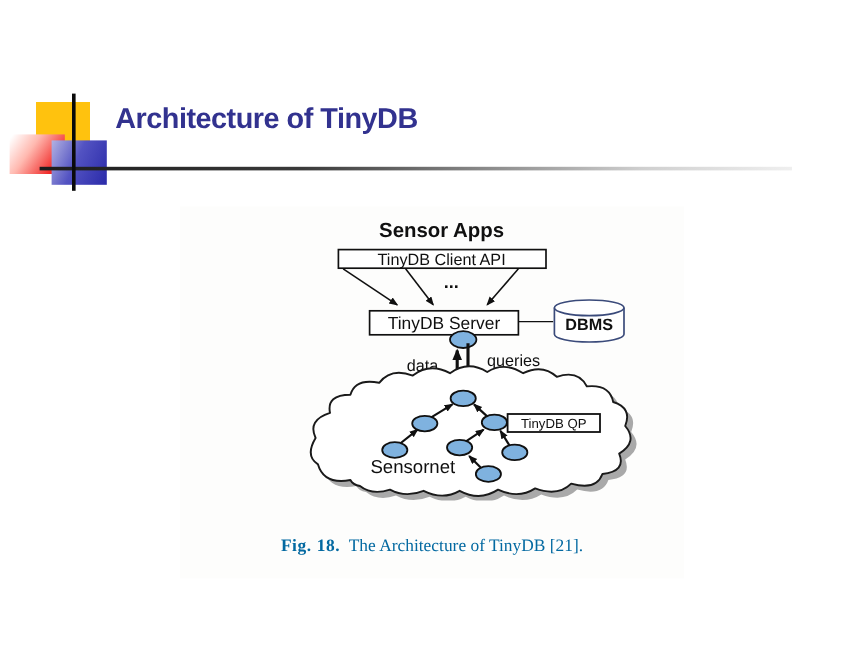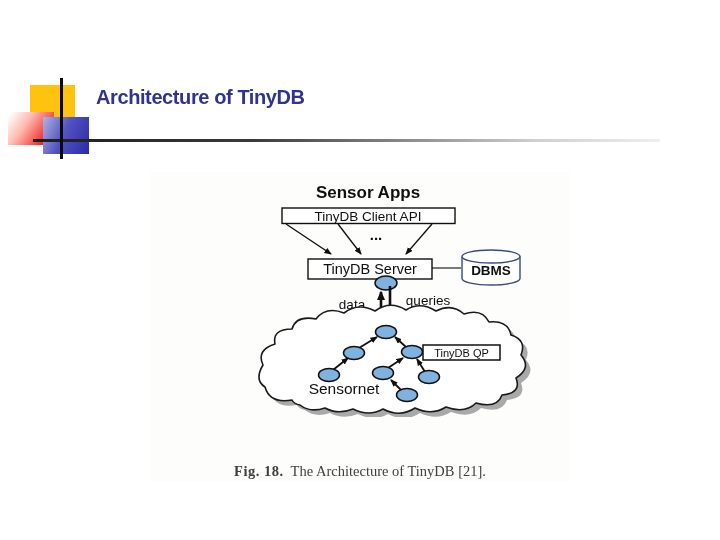--- a/index.html
+++ b/index.html
@@ -10,28 +10,28 @@
   .sq{position:absolute;}
   .sq-yellow{left:30px;top:85px;width:45px;height:39px;background:#ffc20e;z-index:1;}
   .sq-red{left:8px;top:112px;width:46px;height:33px;z-index:2;
           background:linear-gradient(125deg,#ffffff 4%,#ffb9b0 38%,#ee1111 88%);}
   .sq-blue{left:43px;top:117px;width:46px;height:37px;z-index:3;
            background:linear-gradient(115deg,#b2b2e2 0%,#5353c2 45%,#2a2aa9 100%);}
   .vline{position:absolute;left:60px;top:78px;width:3px;height:81px;background:#0a0a0a;z-index:5;}
   .hline{position:absolute;left:33px;top:139px;width:627px;height:3px;z-index:4;
          background:linear-gradient(to right,#1c1c1c 0%,#3a3a3a 35%,#8c8c8c 60%,#cfcfcf 80%,#efefef 100%);}
 
-  .title{position:absolute;left:96px;top:86px;font-size:20px;font-weight:700;
+  .title{position:absolute;left:96px;top:86px;font-size:24px;font-weight:700;
          letter-spacing:-0.4px;color:#32328f;white-space:nowrap;z-index:6;}
 
   
   .figure-wrap{position:absolute;left:150px;top:172px;width:420px;height:310px;background:#fdfdfc;}
   .figure-svg{display:block;margin-left:80px;}
-  .caption{margin-top:46px;text-align:center;font-family:"Liberation Serif","DejaVu Serif",serif;
-           font-size:14.5px;color:#404040;white-space:nowrap;}
+  .caption{margin-top:30px;text-align:center;font-family:"Liberation Serif","DejaVu Serif",serif;
+           font-size:14.5px;color:#0369a1;white-space:nowrap;}
   .caption .capb{font-weight:700;margin-right:7px;letter-spacing:0.5px;}
 
   svg text{font-family:"Liberation Sans",sans-serif;fill:#101010;}
 </style>
 </head>
 <body>
 
 <div class="sq sq-yellow"></div>
 <div class="sq sq-red"></div>
 <div class="sq sq-blue"></div>

